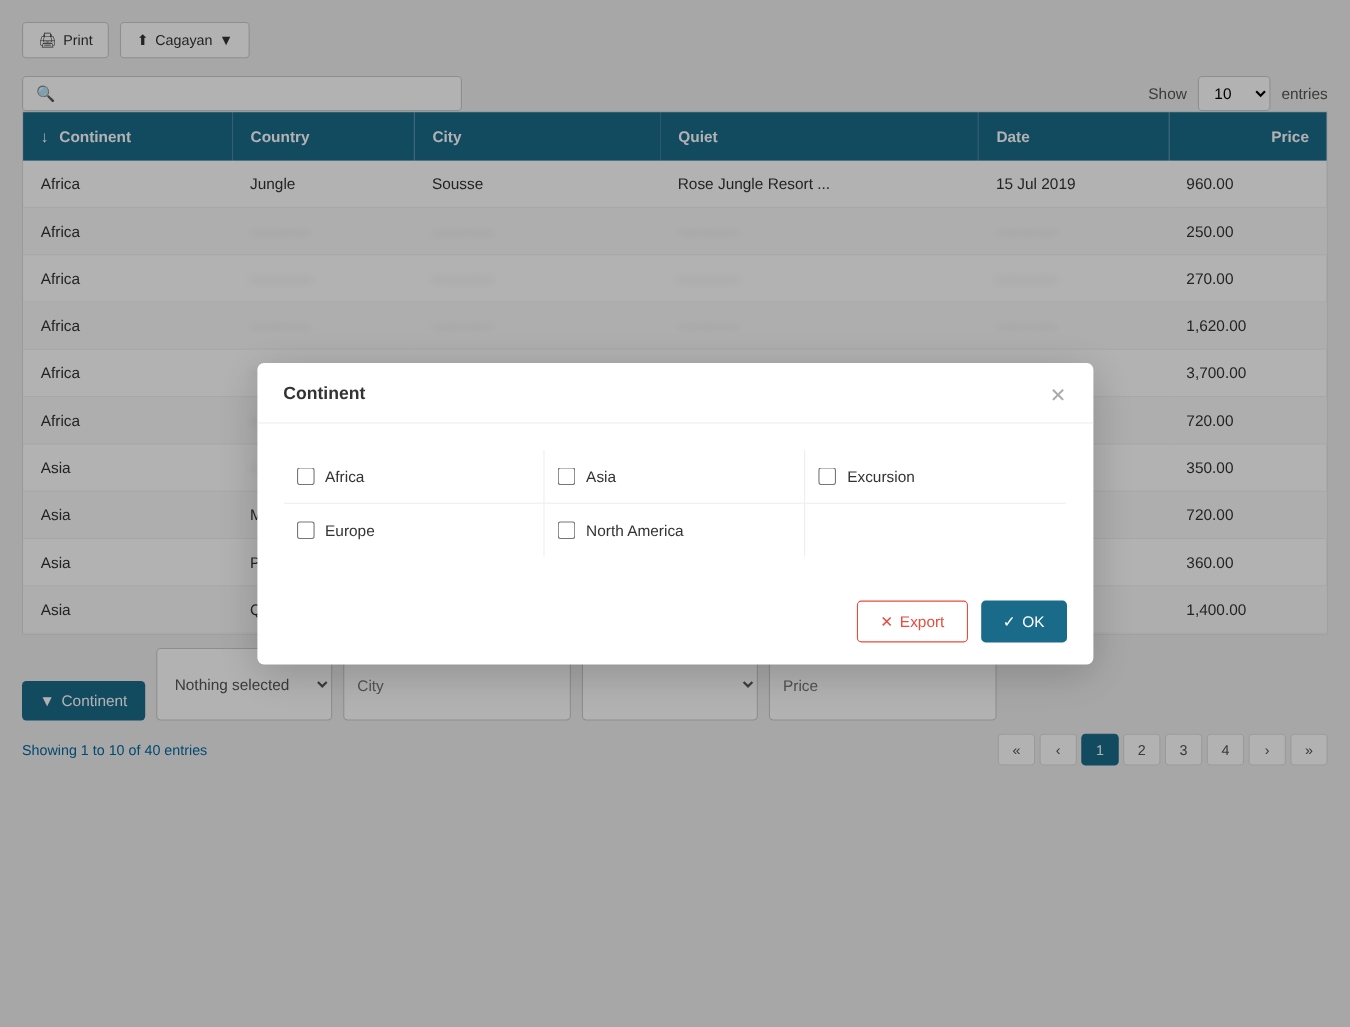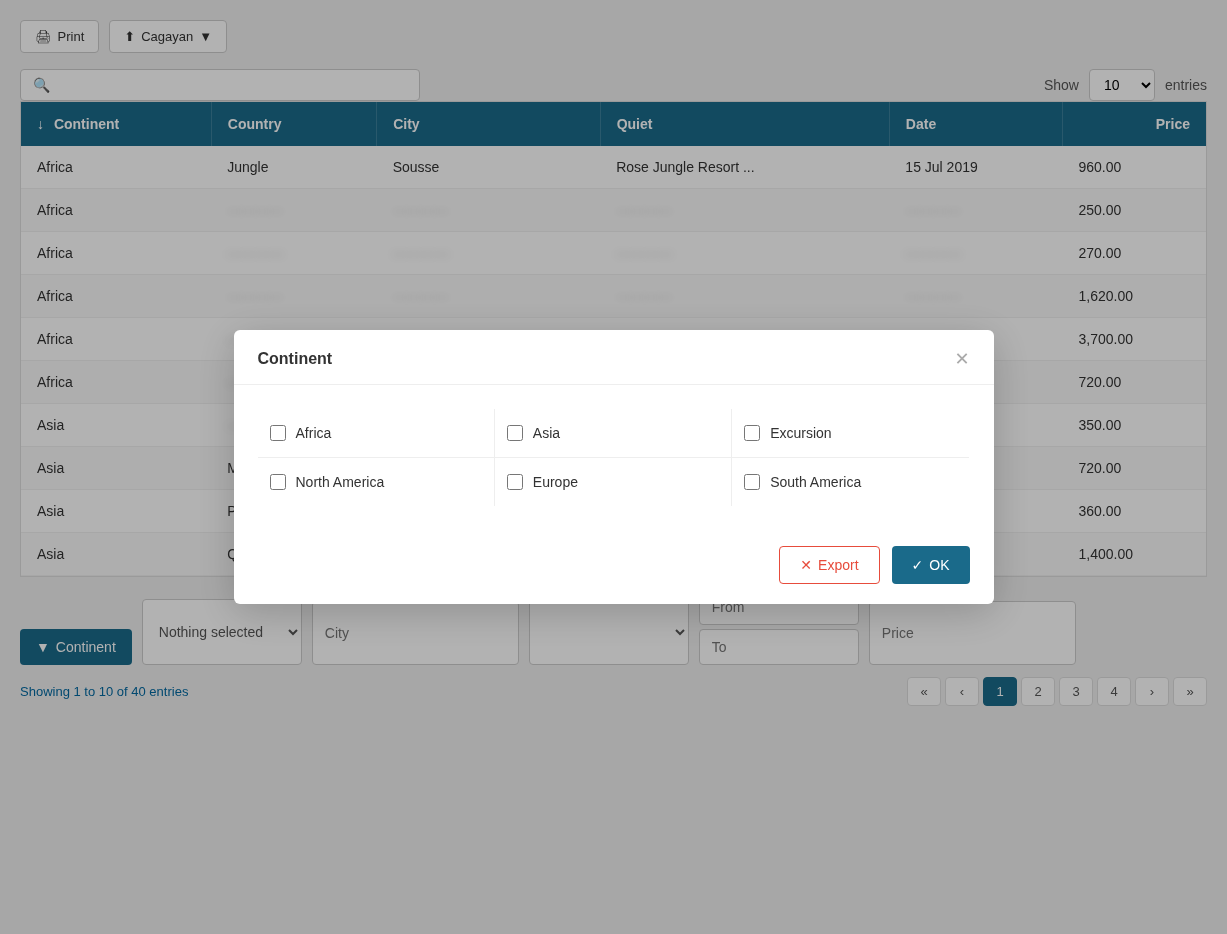--- a/index.html
+++ b/index.html
@@ -274,24 +274,20 @@
     </button>
     <div style="position:relative; display:inline-block;">
       <select class="filter-select">
         <option>Nothing selected</option>
       </select>
     </div>
     <input class="filter-input" type="text" placeholder="City" style="">
     <select class="filter-select" style="min-width:160px;">
       <option></option>
     </select>
-    <div class="price-range">
-      <input type="text" placeholder="From" style="">
-      <input type="text" placeholder="To" style="">
-    </div>
     <input class="filter-input price-label-input" type="text" placeholder="Price" style="">
   </div>
 
   <div class="pagination-row">
     <span class="showing-text">Showing 1 to 10 of 40 entries</span>
     <div class="pagination">
       <button class="page-btn">«</button>
       <button class="page-btn">‹</button>
       <button class="page-btn active">1</button>
       <button class="page-btn">2</button>
@@ -318,29 +314,25 @@
         <label class="checkbox-item">
           <input type="checkbox" style="">
           <span class="checkbox-label">Asia</span>
         </label>
         <label class="checkbox-item">
           <input type="checkbox" style="">
           <span class="checkbox-label">Excursion</span>
         </label>
         <label class="checkbox-item">
           <input type="checkbox" style="">
+          <span class="checkbox-label">Europe</span>
+        </label>
+        <label class="checkbox-item">
+          <input type="checkbox" style="">
           <span class="checkbox-label">North America</span>
-        </label>
-        <label class="checkbox-item">
-          <input type="checkbox" style="">
-          <span class="checkbox-label">Europe</span>
-        </label>
-        <label class="checkbox-item">
-          <input type="checkbox" style="">
-          <span class="checkbox-label">South America</span>
         </label>
       </div>
     </div>
     <div class="modal-footer">
       <button class="btn-reset">
         <span>✕</span>
         <span>Export</span>
       </button>
       <button class="btn-ok">
         <span>✓</span>

